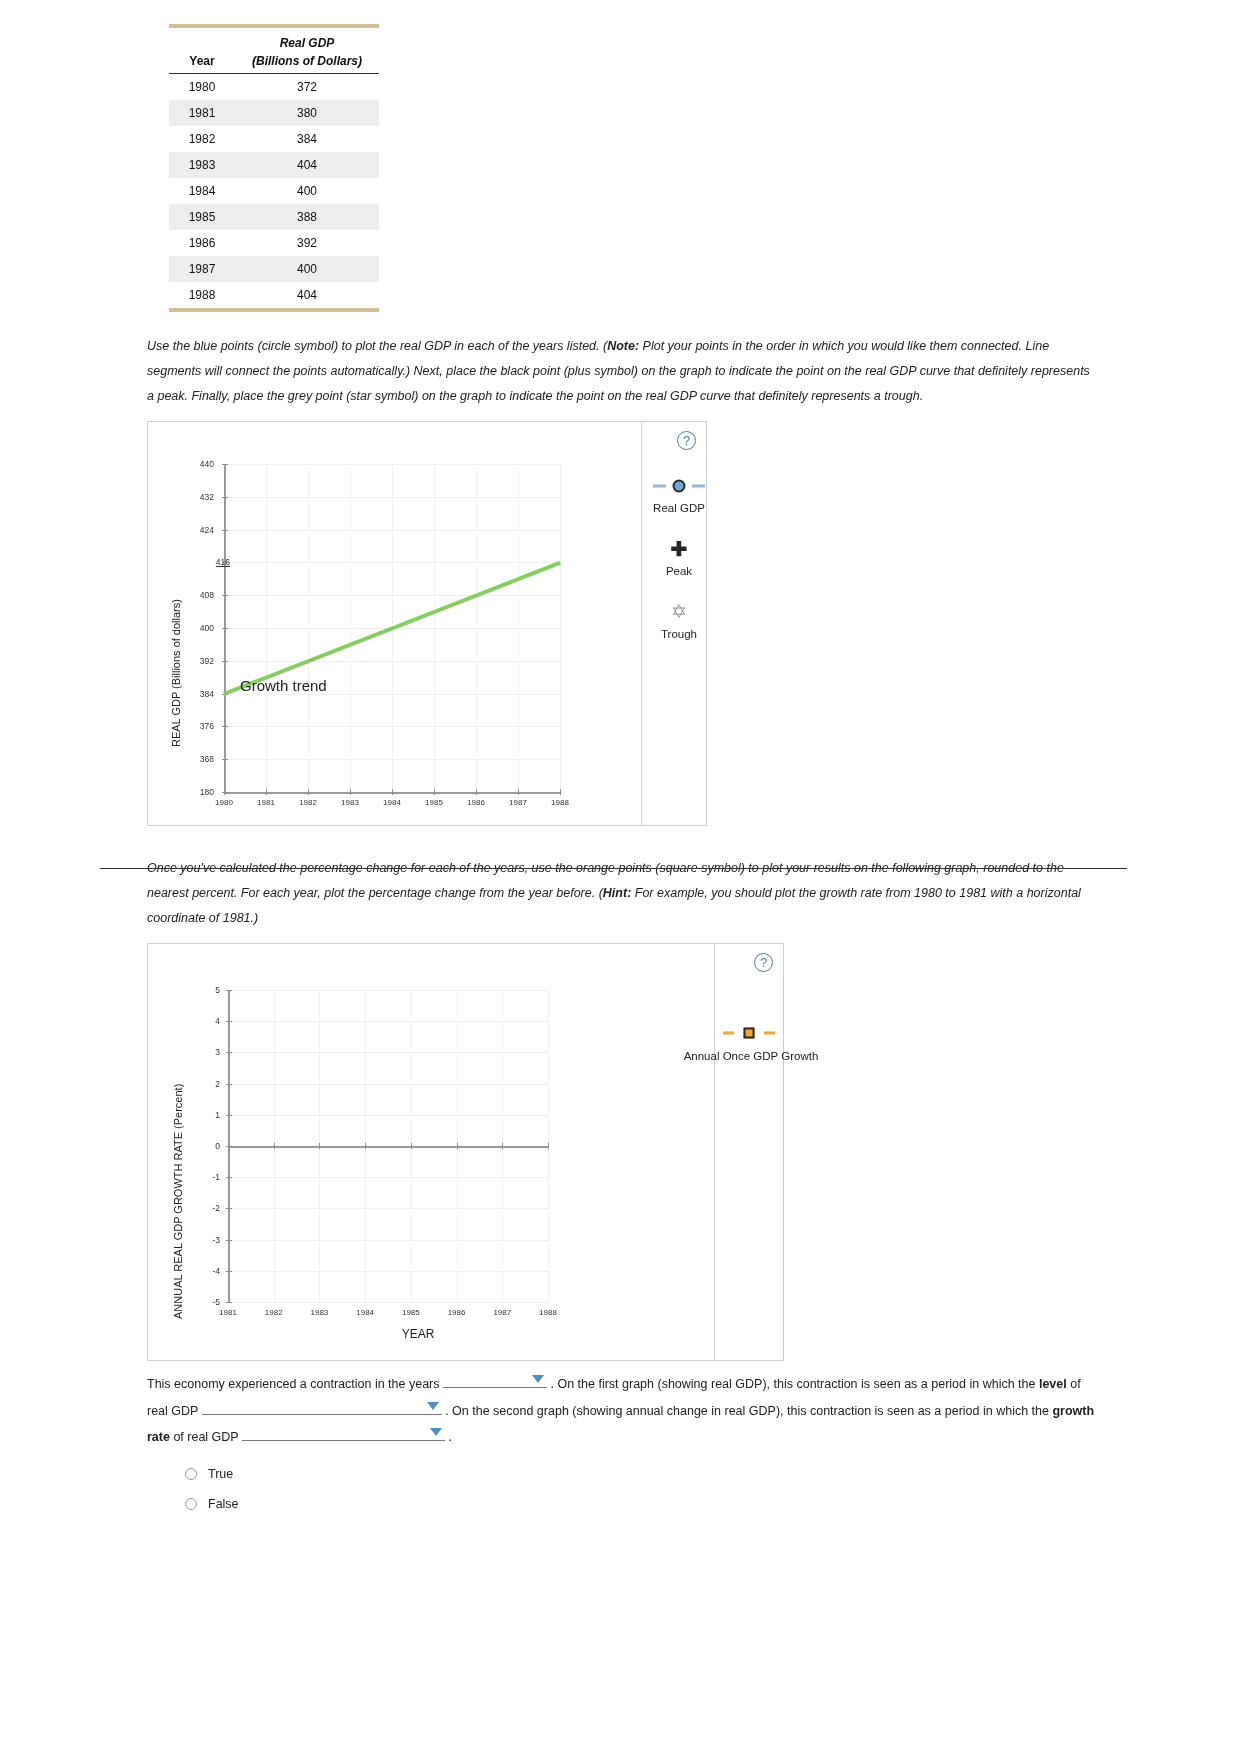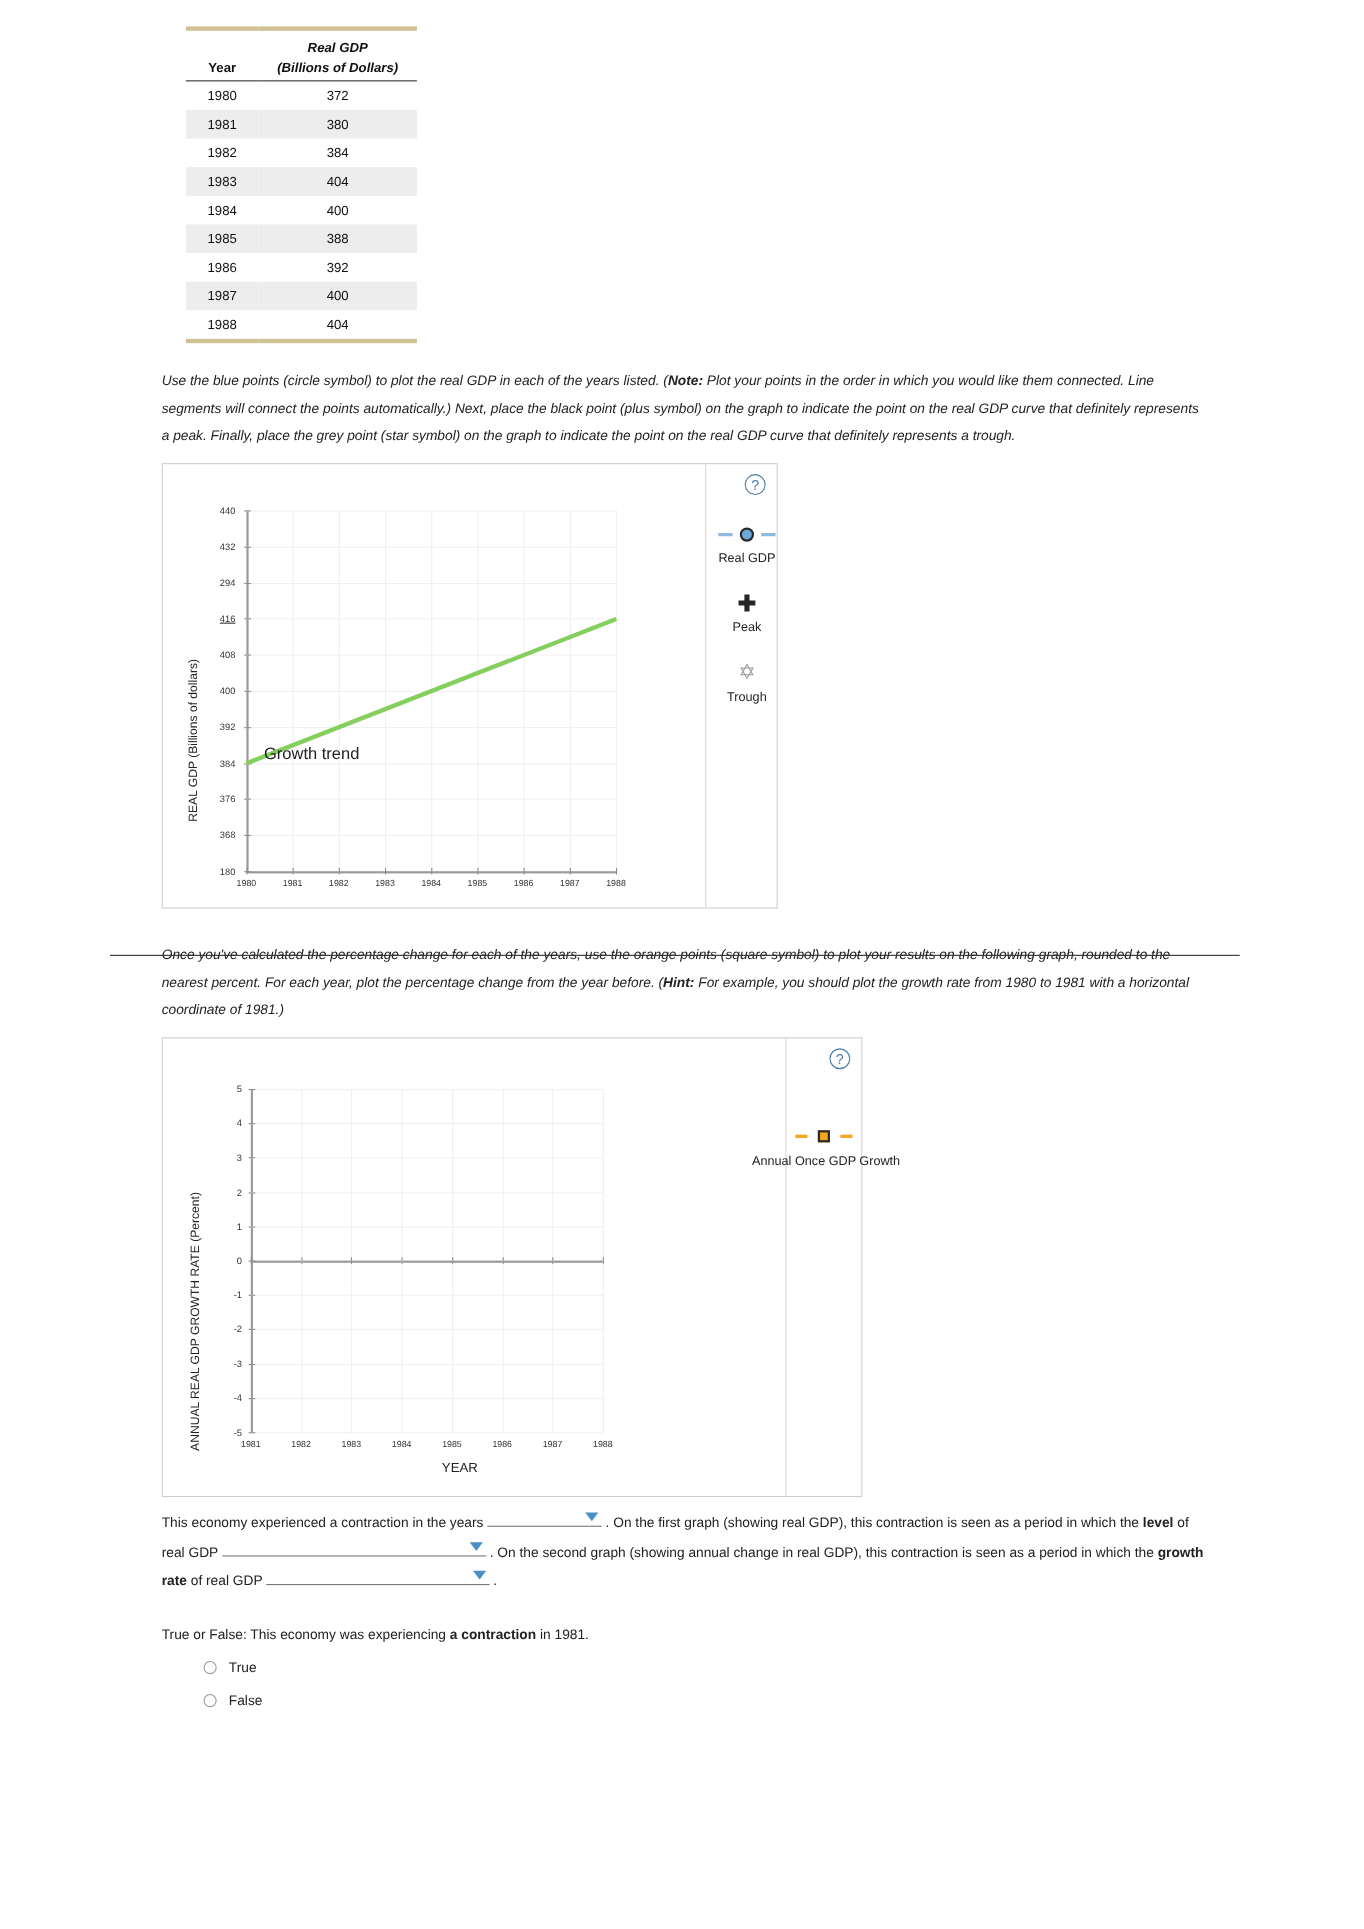--- a/index.html
+++ b/index.html
@@ -304,24 +304,24 @@
     <div class="axis-y" style="left: 76px; top: 42px; height: 328px;"></div>
         <div class="axis-x" style="left: 76px; top: 370px; width: 336px;"></div>
         <div class="gridline" style="left: 76px; top: 42px; width: 336px;"></div>
         <div class="tickmark" style="left: 74px; top: 42px;"></div>
         <div class="ytick" style="left: 40px; top: 37px;">440</div>
         <div class="gridline" style="left: 76px; top: 74.8px; width: 336px;"></div>
         <div class="tickmark" style="left: 74px; top: 74.8px;"></div>
         <div class="ytick" style="left: 40px; top: 69.8px;">432</div>
         <div class="gridline" style="left: 76px; top: 107.6px; width: 336px;"></div>
         <div class="tickmark" style="left: 74px; top: 107.6px;"></div>
-        <div class="ytick" style="left: 40px; top: 102.6px;">294</div>
+        <div class="ytick" style="left: 40px; top: 102.6px;">424</div>
         <div class="gridline" style="left: 76px; top: 140.4px; width: 336px;"></div>
         <div class="tickmark" style="left: 74px; top: 140.4px;"></div>
-        <div class="ytick" style="left: 40px; top: 135.4px; text-decoration: underline;">416</div>
+        <div class="ytick" style="left: 56px; top: 135.4px; text-decoration: underline;">416</div>
         <div class="gridline" style="left: 76px; top: 173.2px; width: 336px;"></div>
         <div class="tickmark" style="left: 74px; top: 173.2px;"></div>
         <div class="ytick" style="left: 40px; top: 168.2px;">408</div>
         <div class="gridline" style="left: 76px; top: 206px; width: 336px;"></div>
         <div class="tickmark" style="left: 74px; top: 206px;"></div>
         <div class="ytick" style="left: 40px; top: 201px;">400</div>
         <div class="gridline" style="left: 76px; top: 238.8px; width: 336px;"></div>
         <div class="tickmark" style="left: 74px; top: 238.8px;"></div>
         <div class="ytick" style="left: 40px; top: 233.8px;">392</div>
         <div class="gridline" style="left: 76px; top: 271.6px; width: 336px;"></div>
@@ -479,25 +479,20 @@
       <span class="caret"></span>
     </span>
     <span>. On the second graph (showing annual change in real GDP), this contraction is seen as a period in which the </span><b>growth rate</b><span> of real GDP </span>
     <span class="dropdown dd3">
       <span></span>
       <span class="caret"></span>
     </span>
     <span>.</span>
   </div>
 
-  <div class="tf-question">
-    <span>True or False: This economy was experiencing</span>
-    <b>a contraction</b>
-    <span>in 1981.</span>
-  </div>
 
   <div class="radio-row">
     <span class="radio"></span>
     <span>True</span>
   </div>
   <div class="radio-row">
     <span class="radio"></span>
     <span>False</span>
   </div>
 

